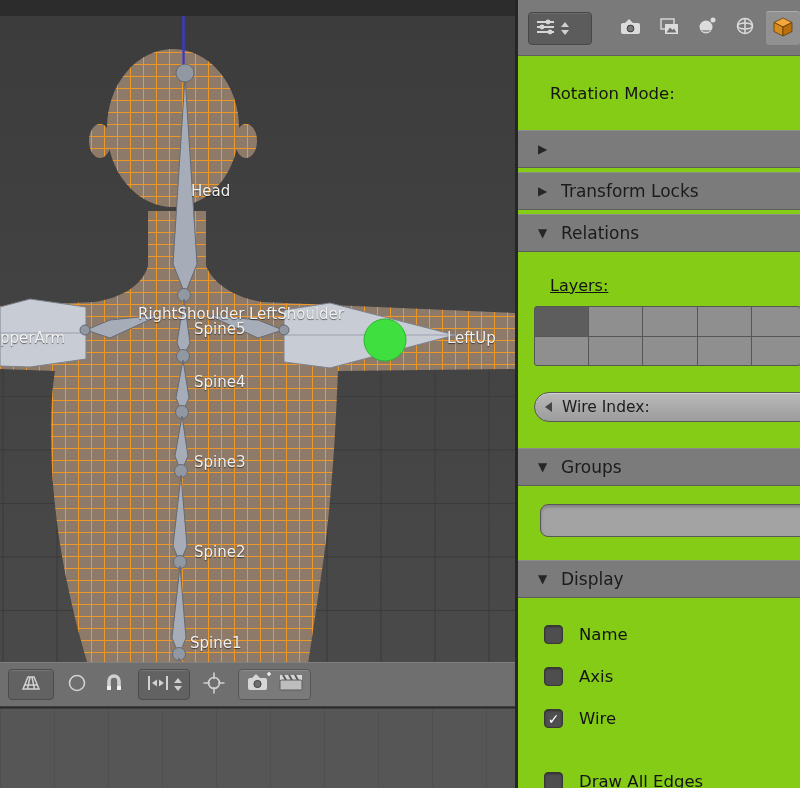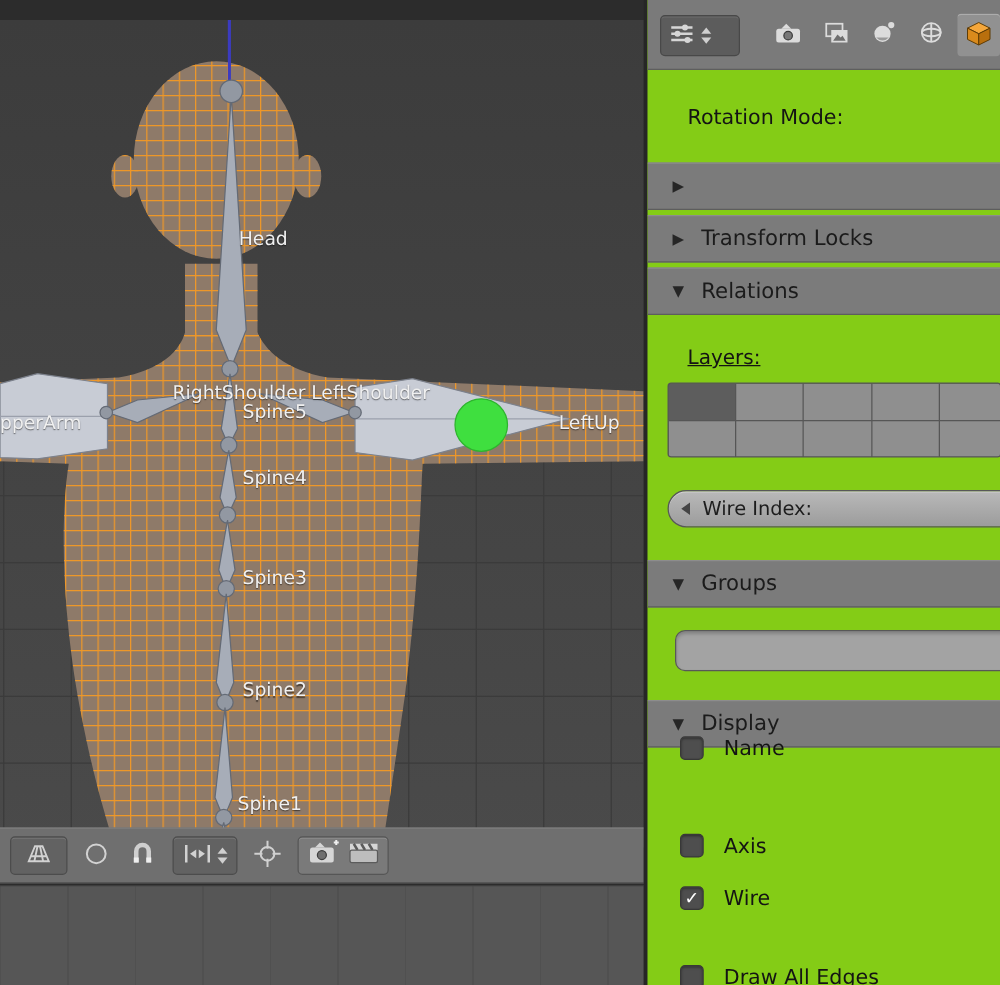--- a/index.html
+++ b/index.html
@@ -350,21 +350,21 @@
     <span>Groups</span>
   </div>
 
   <div id="groups-field"></div>
 
   <div class="phead" style="top:560px;">
     <span class="tri">▼</span>
     <span>Display</span>
   </div>
 
-  <div class="cbrow" style="top:584px;">
+  <div class="cbrow" style="top:620px;">
     <span class="cbox"></span>
     <span class="cblabel">Name</span>
   </div>
   <div class="cbrow" style="top:662px;">
     <span class="cbox"></span>
     <span class="cblabel">Axis</span>
   </div>
   <div class="cbrow" style="top:704px;">
     <span class="cbox">✓</span>
     <span class="cblabel">Wire</span>

